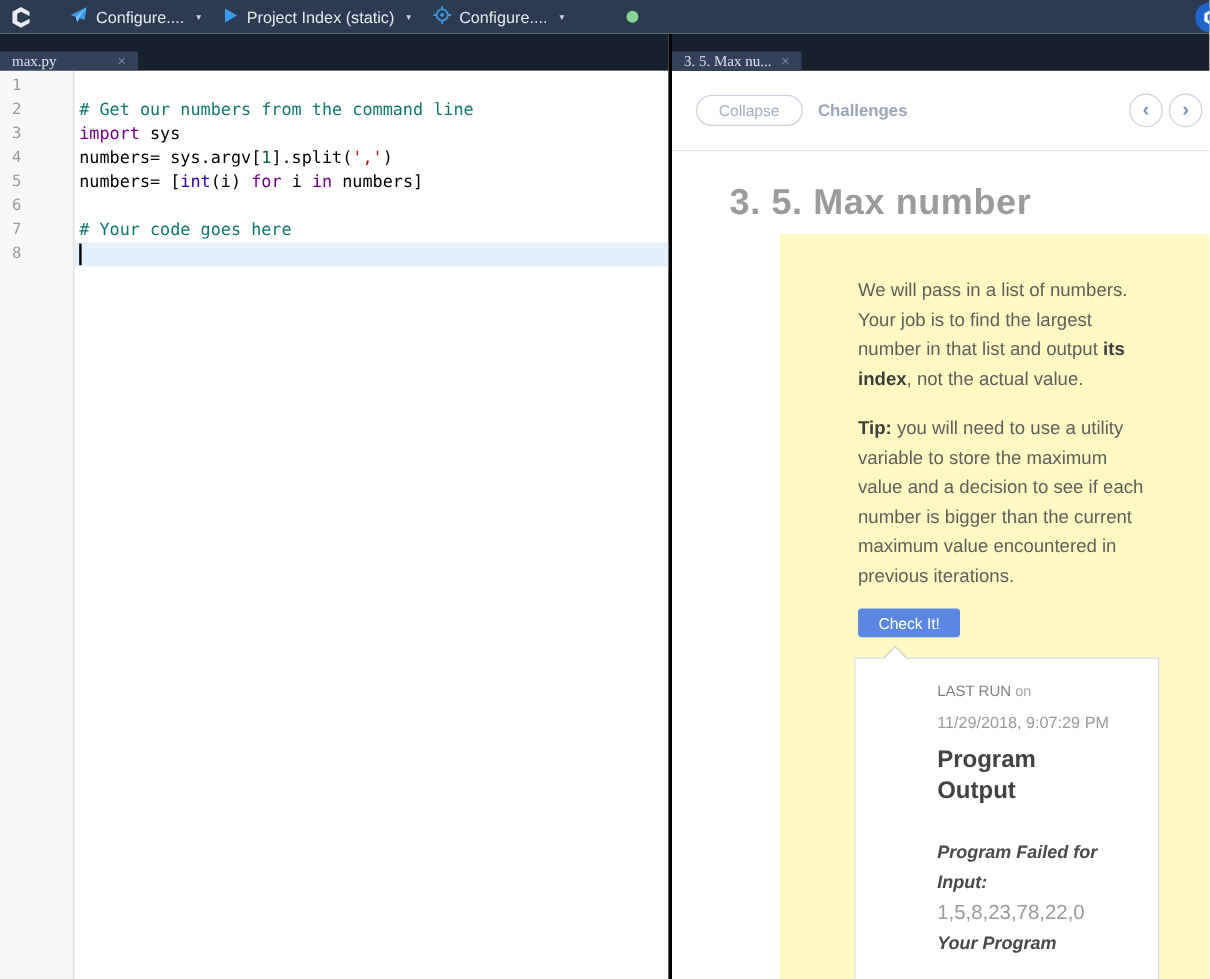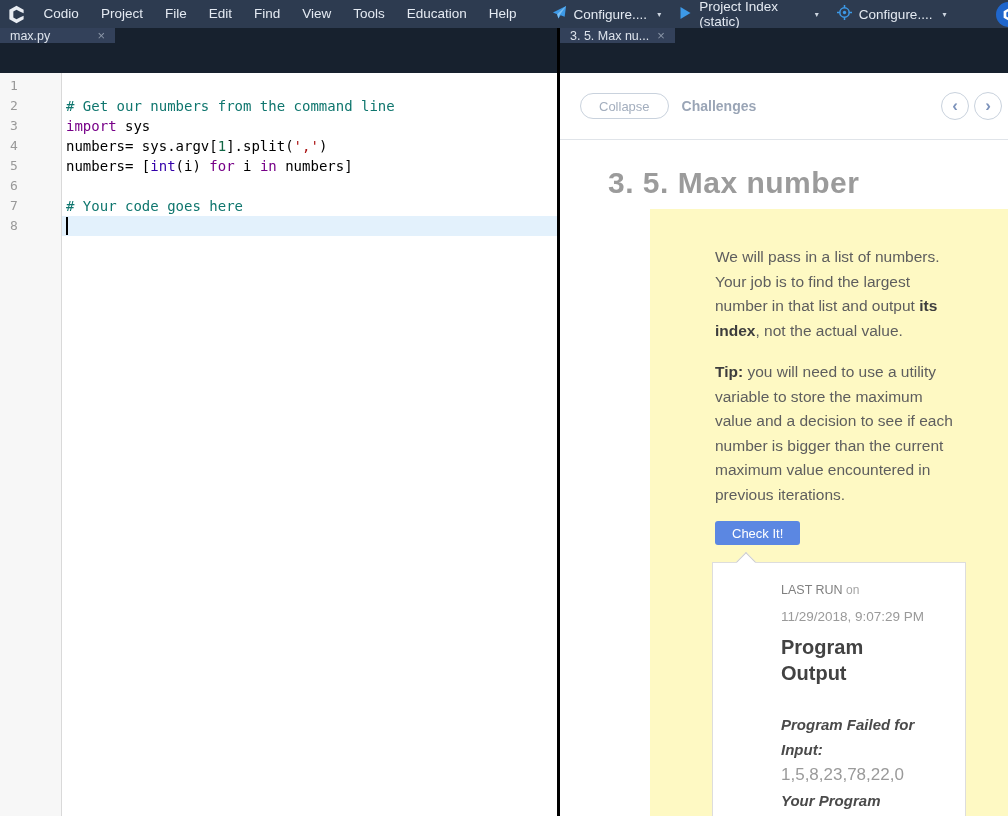--- a/index.html
+++ b/index.html
@@ -22,22 +22,22 @@
             border-radius:50%; background:#1f66cc; display:flex; align-items:center;
             justify-content:center; }
 
   
   .main { display:flex; height:788px; }
   .left-pane { width:557px; display:flex; flex-direction:column; }
   .divider { width:3px; background:#000; }
   .right-pane { width:448px; display:flex; flex-direction:column; background:#fff; }
 
   
-  .tabbar { height:45px; background:#17212e; display:flex; align-items:flex-start;
-            flex-shrink:0; }
+  .tabbar { height:31px; background:#17212e; display:flex; align-items:flex-end;
+            flex-shrink:0;font-family:Liberation Serif, serif; }
   .tab { display:flex; align-items:center; gap:8px; background:#33415a;
          color:#dde3ec; font-size:12.5px; padding:0 10px; }
   .tab.left-tab { width:115px; justify-content:space-between; }
   .tab .close { color:#8b97a8; font-size:13px; cursor:pointer; }
 
   
   .editor { flex:1; display:flex; background:#fff; overflow:hidden;
             font-family:"DejaVu Sans Mono", monospace; font-size:14px; }
   .gutter { width:62px; background:#f7f7f7; border-right:1px solid #d9d9d9;
             color:#999; text-align:left; padding-top:3px; flex-shrink:0; }
@@ -101,31 +101,20 @@
 <body>
 
 <div class="screen">
 
   <div class="menubar">
     <span class="logo-wrap">
       <svg width="19" height="19" viewBox="0 0 24 24">
         <path d="M12 1 L3 6 V18 L12 23 L21 18 V13.5 L15.5 16.2 L12 18 L8 15.8 V8.2 L12 6 L15.5 7.8 L21 10.5 V6 Z" fill="#e9edf3"></path>
       </svg>
     </span>
-    <nav class="menus">
-        <span class="menu-item">Codio</span>
-        <span class="menu-item">Project</span>
-        <span class="menu-item">File</span>
-        <span class="menu-item">Edit</span>
-        <span class="menu-item">Find</span>
-        <span class="menu-item">View</span>
-        <span class="menu-item">Tools</span>
-        <span class="menu-item">Education</span>
-        <span class="menu-item">Help</span>
-      </nav>
 
     <div class="run-group">
       <span class="run-ctl">
         <span>
           <svg width="15" height="15" viewBox="0 0 16 16">
             <path d="M15 1 L1 8 L5.5 9.8 L6.8 14.5 L9.2 10.8 L13.5 12.5 Z" fill="#3d9ae8"></path>
             <path d="M15 1 L5.5 9.8 L6.8 14.5 L8 11 Z" fill="#7fc0f2"></path>
           </svg>
         </span>
         <span>Configure....</span>

